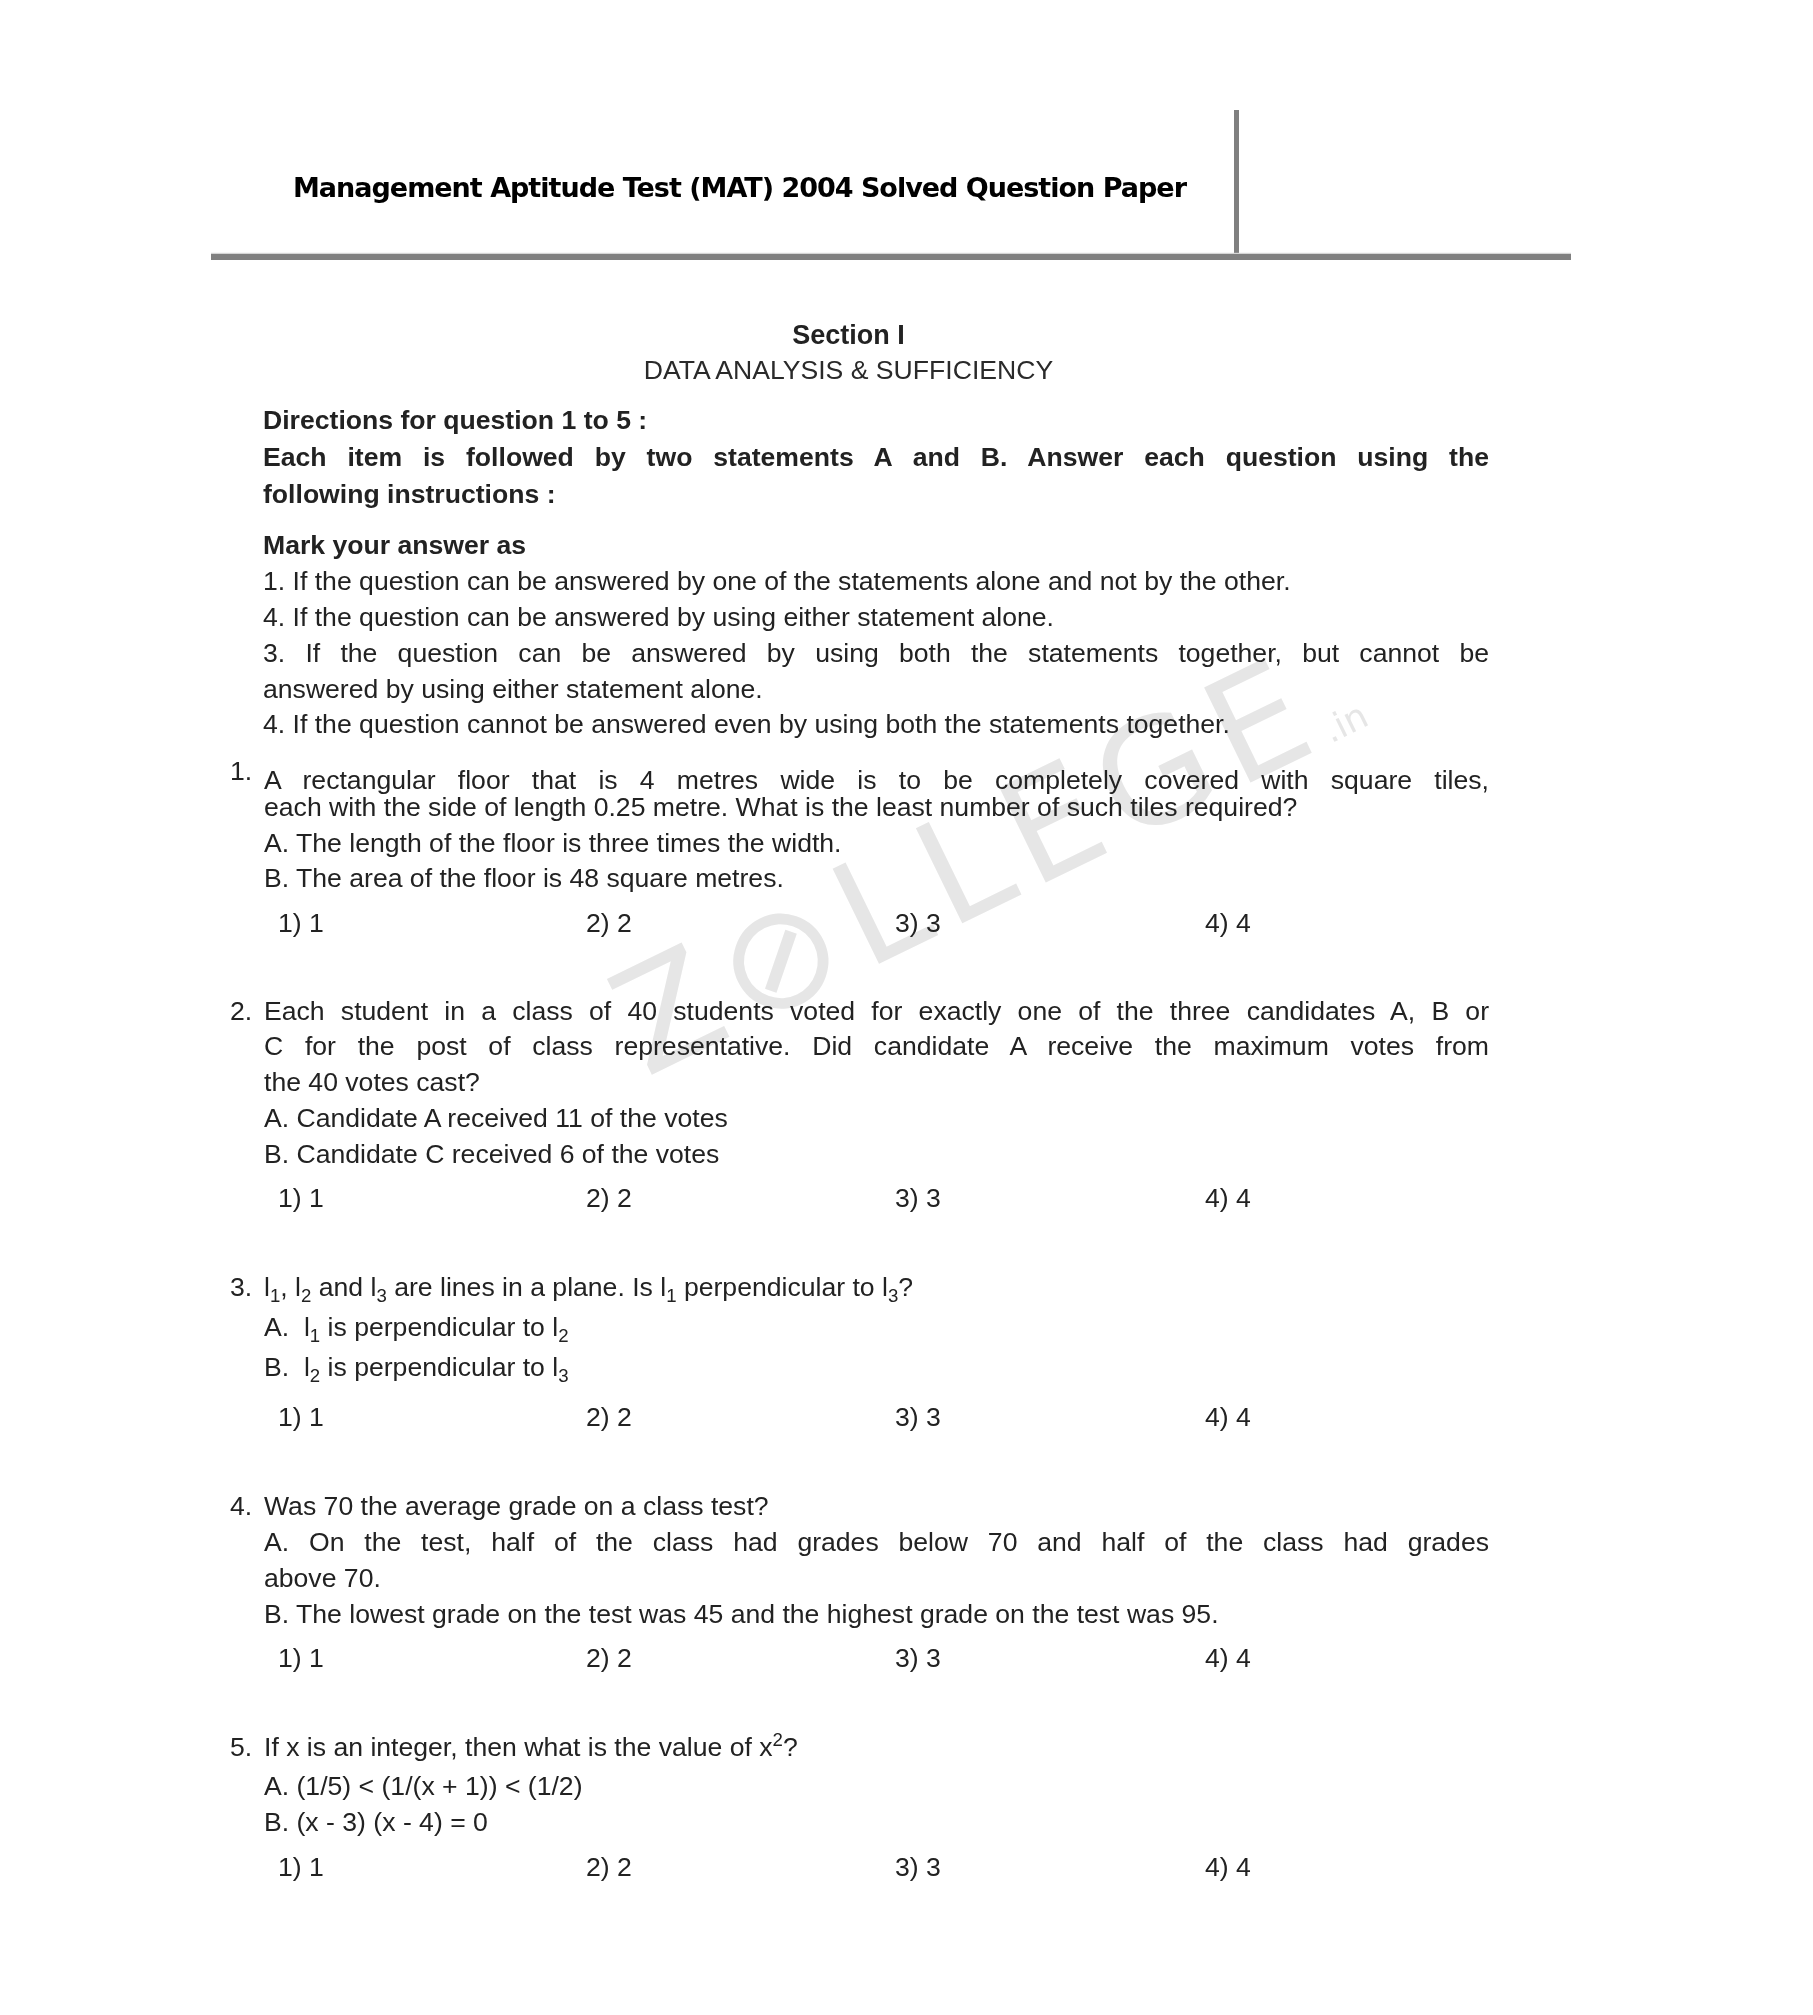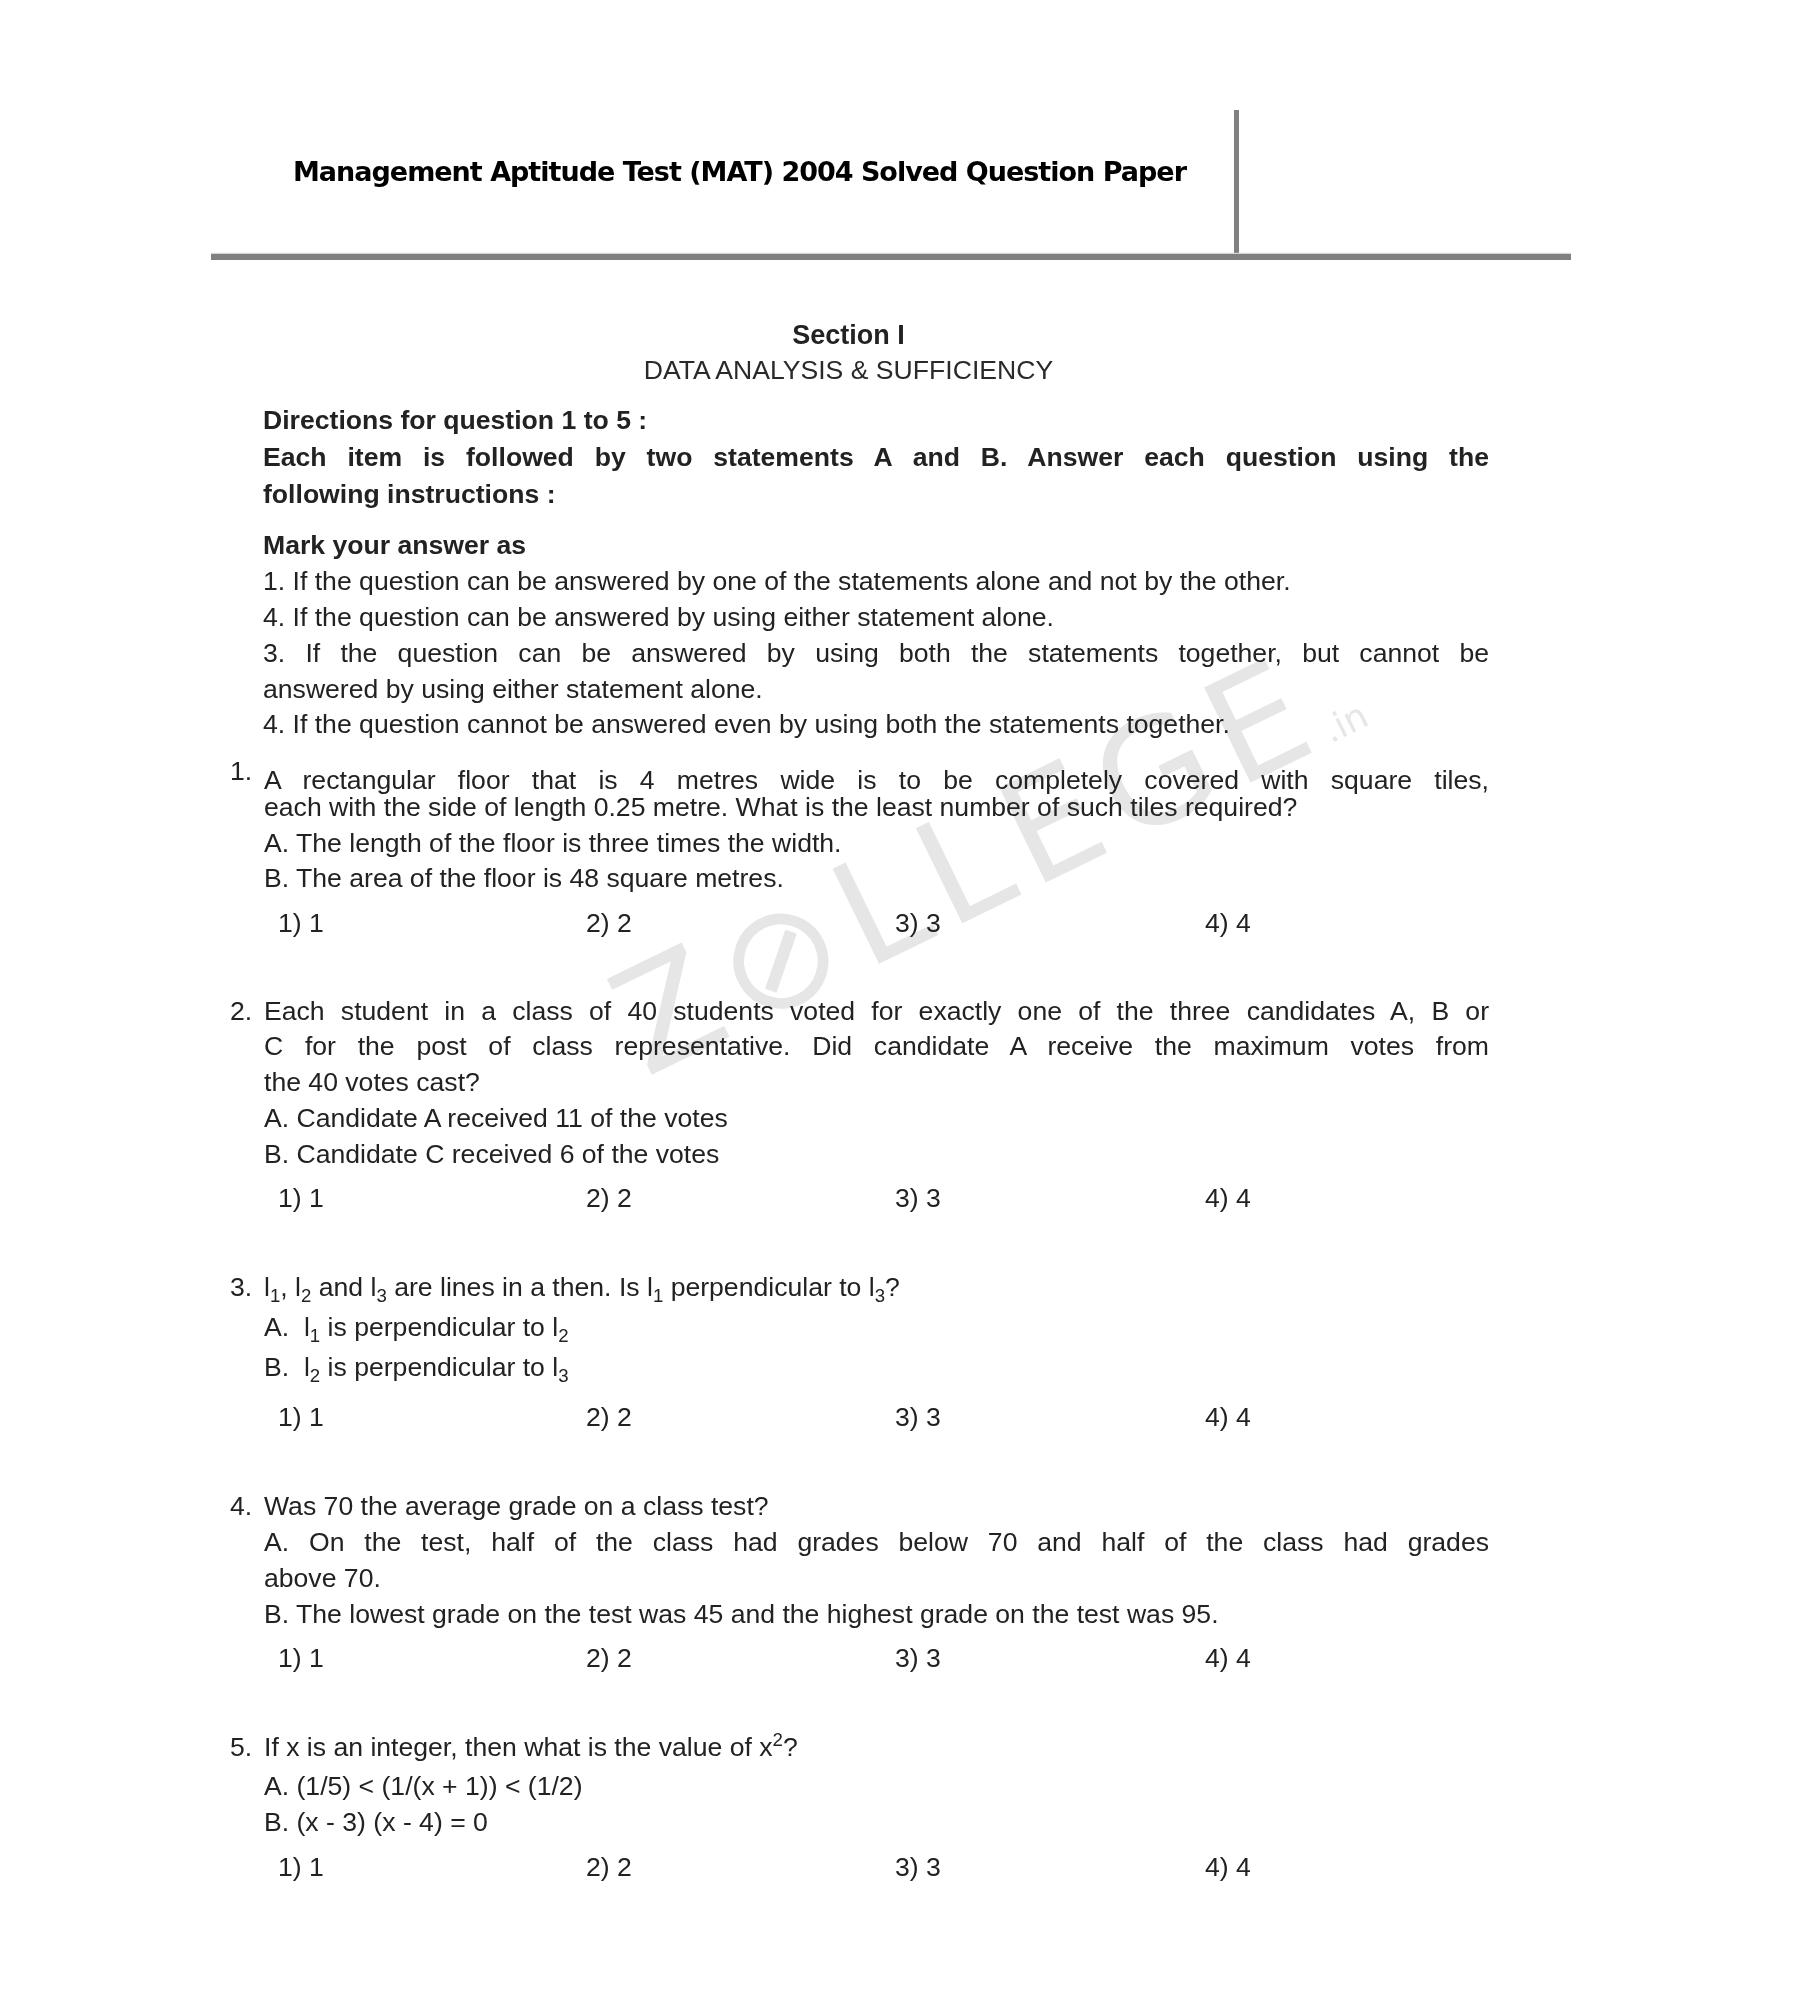--- a/index.html
+++ b/index.html
@@ -1,18 +1,18 @@
 <!DOCTYPE html>
 <html style="font-size:6.4px"><head>
 <meta charset="utf-8">
 <style>
   html, body { margin:0; padding:0; background:#ffffff; }
   body { width:1814px; height:2299px; position:relative; overflow:hidden; font-family:"Liberation Sans", sans-serif; color:#1a1a1a; }
   .abs { position:absolute; }
-  .hdr-title { left:293px; top:156px; font-family:"DejaVu Sans", sans-serif; font-weight:bold; font-size:27px; color:#000; letter-spacing:-1px; white-space:nowrap; }
+  .hdr-title { left:293px; top:172px; font-family:"DejaVu Sans", sans-serif; font-weight:bold; font-size:27px; color:#000; letter-spacing:-1px; white-space:nowrap; }
   .hdr-vline { left:1234px; top:110px; width:5.2px; height:149px; background:#808080; }
   .hdr-hline { left:211px; top:254px; width:1360px; height:5.6px; background:#808080; box-shadow:0 -1.2px 0 #d6d6d6; }
   .sec-title { left:0; width:1697px; top:308px; text-align:center; font-weight:bold; font-size:27px; color:#222;margin-top:12px; }
   .sec-sub { left:0; width:1697px; top:355px; text-align:center; font-size:26.6px; color:#2a2a2a; }
   .body-text { font-size:26.6px; line-height:36px; color:#222; white-space:nowrap; }
   .bold { font-weight:bold; }
   .just { text-align:justify; text-align-last:justify; white-space:normal; }
   .opt { font-size:26.6px; color:#222; white-space:nowrap; }
   sub, sup { font-size:0.7em; line-height:0; }
   .watermark { left:661px; top:939px; font-size:145px; color:#e6e6e6; font-weight:normal; transform:rotate(-26deg); transform-origin:left bottom; letter-spacing:12px; white-space:nowrap; z-index:0; font-family:"DejaVu Sans", sans-serif; }
@@ -63,21 +63,21 @@
   <div class="abs body-text" style="left:264px;top:1100px;">A.  Candidate A received 11 of the votes</div>
   <div class="abs body-text" style="left:264px;top:1136px;">B.  Candidate C received 6 of the votes</div>
   <div class="abs opt" style="left:278px;top:1183px;">1) 1</div>
   <div class="abs opt" style="left:586px;top:1183px;">2) 2</div>
   <div class="abs opt" style="left:895px;top:1183px;">3) 3</div>
   <div class="abs opt" style="left:1205px;top:1183px;">4) 4</div>
 </div>
 
 <div>
   <div class="abs body-text" style="left:230px;top:1269px;">3.</div>
-  <div class="abs body-text" style="left:264px;top:1269px;"><span>l</span><sub>1</sub><span>, </span><span>l</span><sub>2</sub><span> and </span><span>l</span><sub>3</sub><span> are lines in a then. Is </span><span>l</span><sub>1</sub><span> perpendicular to </span><span>l</span><sub>3</sub><span>?</span></div>
+  <div class="abs body-text" style="left:264px;top:1269px;"><span>l</span><sub>1</sub><span>, </span><span>l</span><sub>2</sub><span> and </span><span>l</span><sub>3</sub><span> are lines in a plane. Is </span><span>l</span><sub>1</sub><span> perpendicular to </span><span>l</span><sub>3</sub><span>?</span></div>
   <div class="abs body-text" style="left:264px;top:1309px;"><span style="white-space:pre">A.  </span><span>l</span><sub>1</sub><span> is perpendicular to </span><span>l</span><sub>2</sub></div>
   <div class="abs body-text" style="left:264px;top:1349px;"><span style="white-space:pre">B.  </span><span>l</span><sub>2</sub><span> is perpendicular to </span><span>l</span><sub>3</sub></div>
   <div class="abs opt" style="left:278px;top:1402px;">1) 1</div>
   <div class="abs opt" style="left:586px;top:1402px;">2) 2</div>
   <div class="abs opt" style="left:895px;top:1402px;">3) 3</div>
   <div class="abs opt" style="left:1205px;top:1402px;">4) 4</div>
 </div>
 
 <div>
   <div class="abs body-text" style="left:230px;top:1488px;">4.</div>

